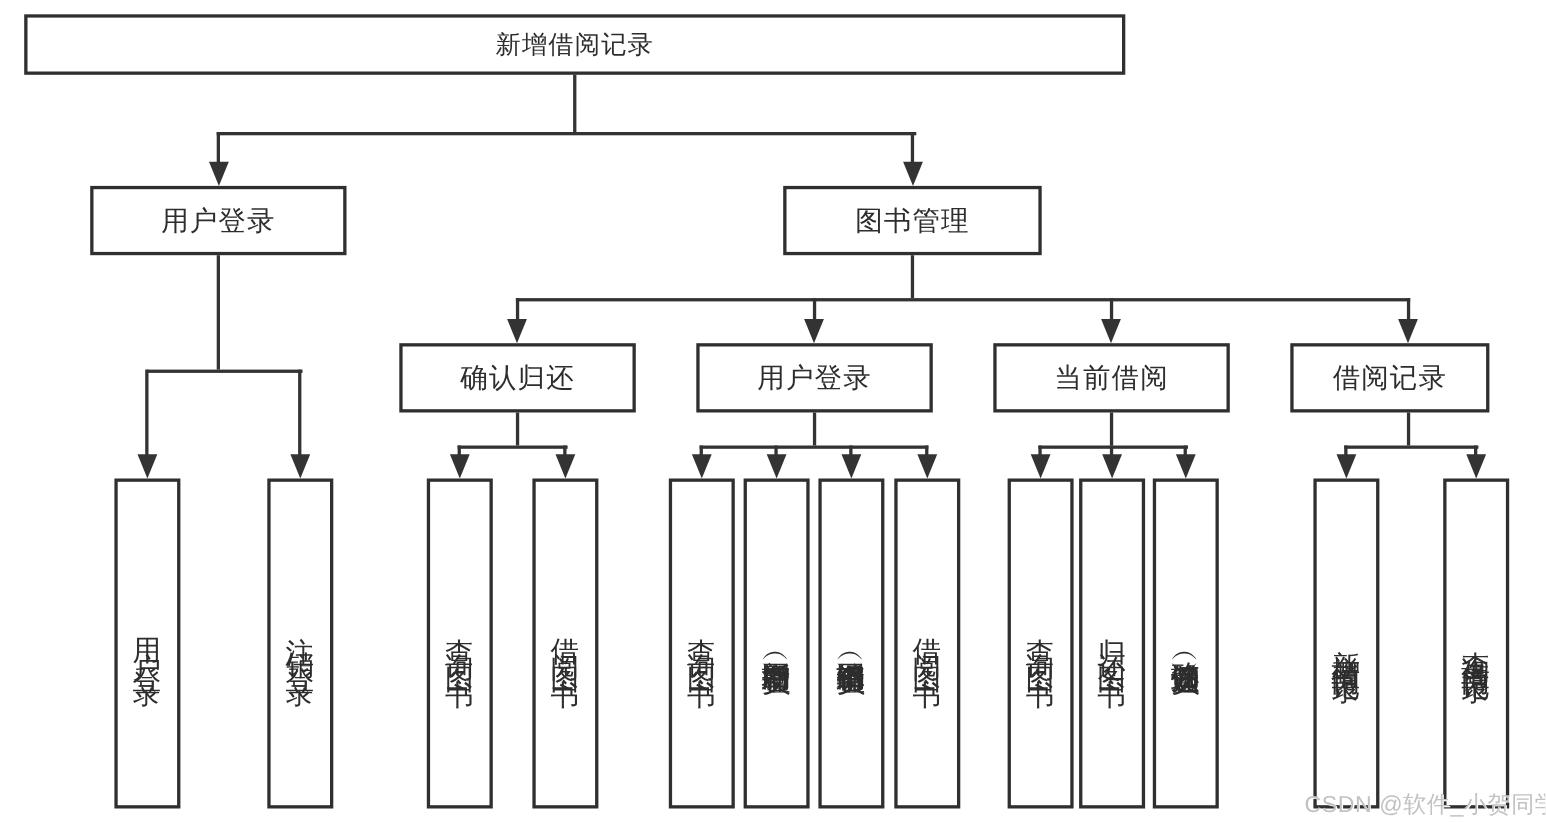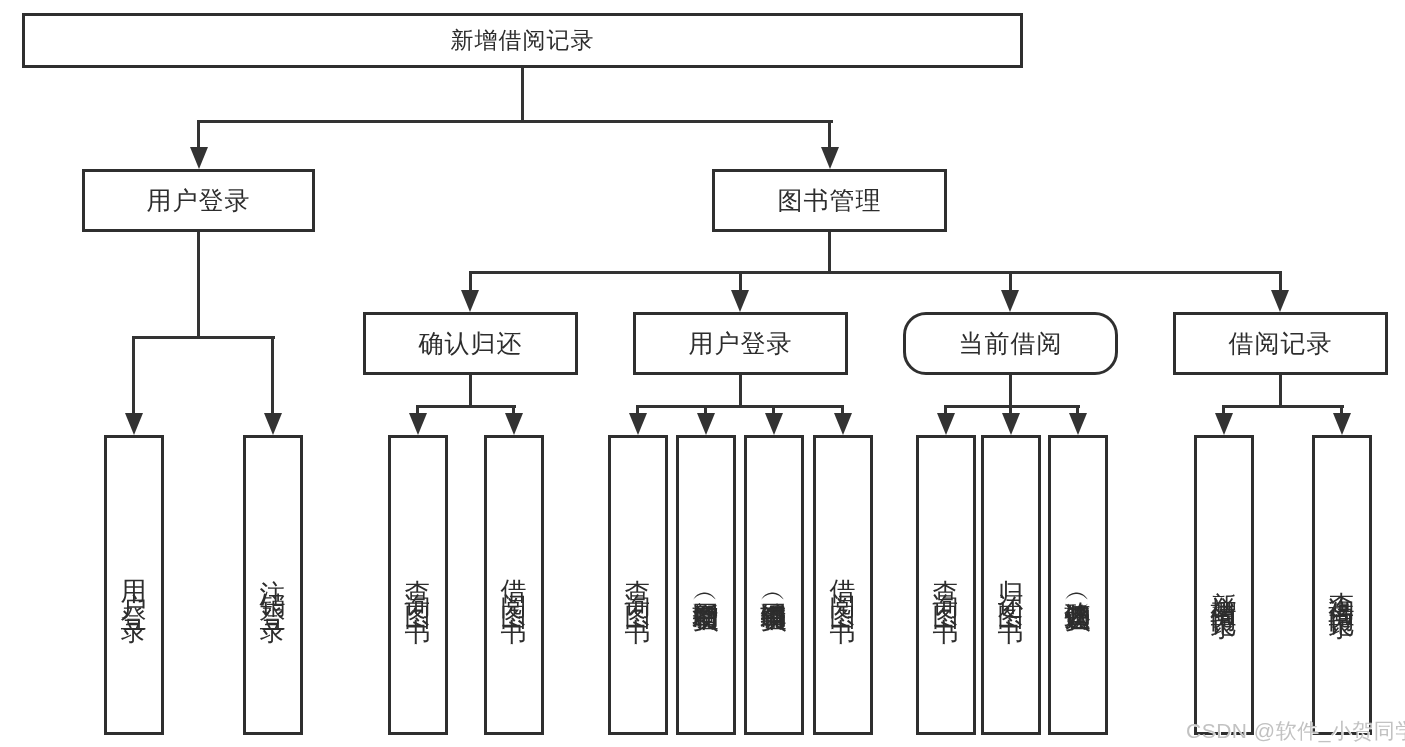--- a/index.html
+++ b/index.html
@@ -71,24 +71,24 @@
   <div class="arrow" style="left:1001px;top:290px;"></div>
   <div class="line" style="left:1279px;top:271px;width:3px;height:21px;"></div>
   <div class="arrow" style="left:1271px;top:290px;"></div>
 
   <div class="box hlabel" style="left:363px;top:312px;width:215px;height:63px;">
     <span>确认归还</span>
   </div>
   <div class="box hlabel" style="left:633px;top:312px;width:215px;height:63px;">
     <span>用户登录</span>
   </div>
-  <div class="box hlabel" style="left:903px;top:312px;width:215px;height:63px;border-radius:23px;">
+  <div class="box hlabel" style="left:903px;top:312px;width:215px;height:63px;">
     <span>当前借阅</span>
   </div>
-  <div class="box hlabel" style="left:1173px;top:312px;width:215px;height:63px;text-align:right;">
+  <div class="box hlabel" style="left:1173px;top:312px;width:181px;height:63px;text-align:right;">
     <span>借阅记录</span>
   </div>
 
   <div class="line" style="left:469px;top:375px;width:3px;height:30px;"></div>
   <div class="line" style="left:416px;top:405px;width:100px;height:3px;"></div>
   <div class="line" style="left:416px;top:405px;width:3px;height:11px;"></div>
   <div class="arrow" style="left:409px;top:413px;"></div>
   <div class="line" style="left:512px;top:405px;width:3px;height:11px;"></div>
   <div class="arrow" style="left:505px;top:413px;"></div>
 

